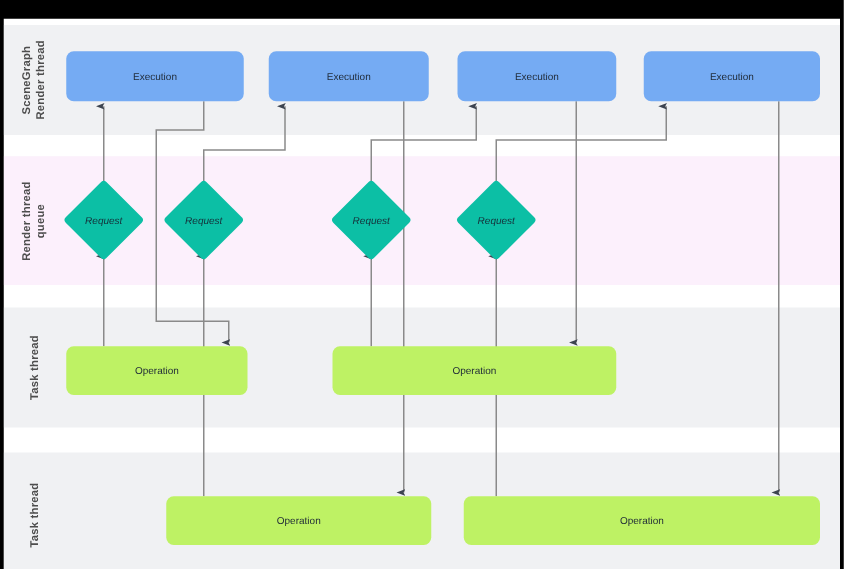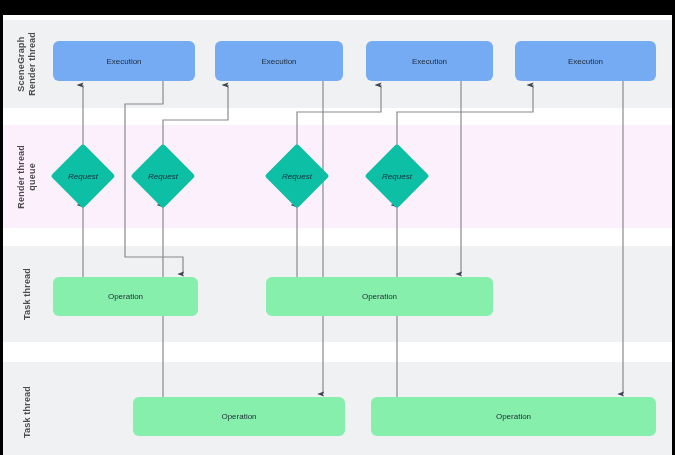--- a/index.html
+++ b/index.html
@@ -49,21 +49,21 @@
     align-items:center;
     justify-content:center;
     font-size:8px;
     color:#1f2a37;
   }
   .exec{
     background:#75abf3;
     border-radius:6px;
   }
   .op{
-    background:#86efac;
+    background:#bef264;
     border-radius:6px;
   }
   .diamond-wrap{
     position:absolute;
     display:flex;
     align-items:center;
     justify-content:center;
   }
   .diamond-shape{
     position:absolute;

